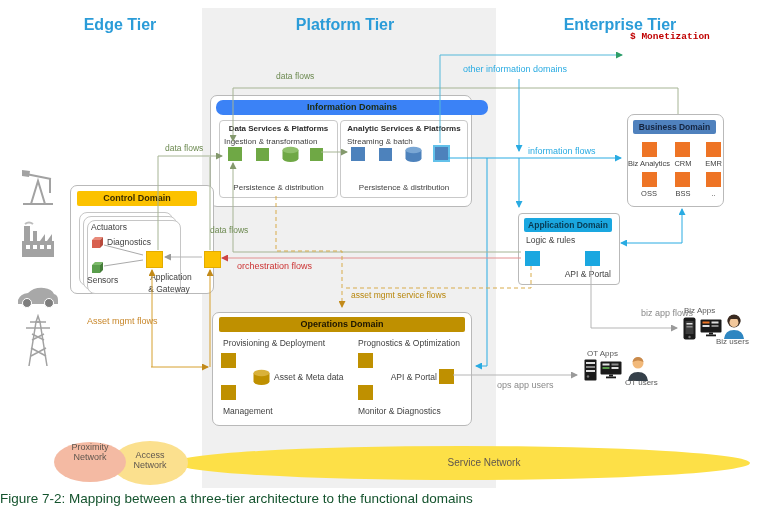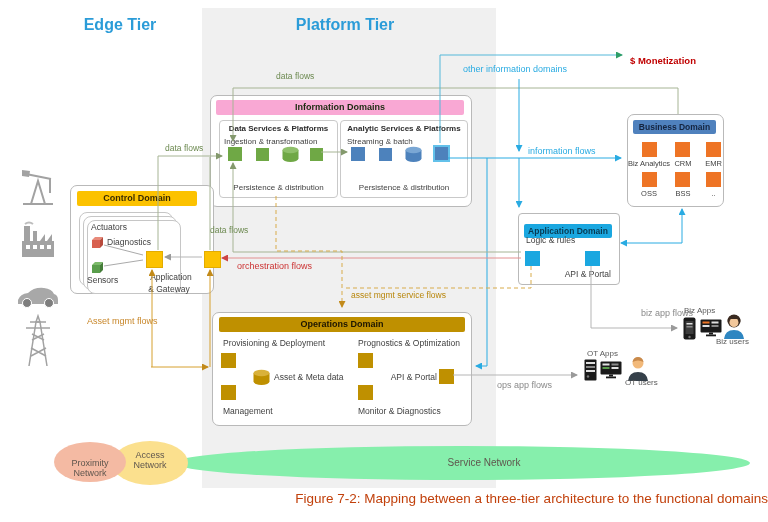--- a/index.html
+++ b/index.html
@@ -23,48 +23,49 @@
   .flowlbl{position:absolute;font-size:9px;white-space:nowrap;line-height:10px;z-index:40;}
   .f-green{color:#6d8a51;font-size:8.5px;}
   .f-cyan{color:#29abe2;}
   .f-red{color:#cc3333;}
   .f-orange{color:#c8872a;}
   .f-orange2{color:#b8860b;font-size:8.5px;}
   .f-gray{color:#8a8a8a;}
   .f-monet{color:#c00000;font-weight:bold;}
   .ellipse{position:absolute;border-radius:50%;text-align:center;font-size:9px;color:#5f564e;z-index:1;}
   .overlay{position:absolute;left:0;top:0;z-index:30;pointer-events:none;}
-  .caption{position:absolute;left:0;top:491px;width:768px;text-align:right;font-size:13.5px;color:#c2410c;}
+  .caption{position:absolute;left:0;top:491px;width:768px;text-align:left;font-size:13.5px;color:#14532d;}
   .graycol{position:absolute;left:202px;top:8px;width:294px;height:480px;background:#f0f0f0;}
   .actor-lbl{position:absolute;font-size:8px;color:#5a5a5a;white-space:nowrap;}
 </style>
 </head>
 <body>
 
 <div class="canvas">
 
   <div class="graycol"></div>
 
-  <div class="ellipse" style="left:174px;top:446px;width:576px;height:34px;background:#86efac;line-height:34px;font-size:10px;padding-left:44px;width:532px;text-align:center;">
+  <div class="ellipse" style="left:174px;top:446px;width:576px;height:34px;background:#fde047;line-height:34px;font-size:10px;padding-left:44px;width:532px;text-align:center;">
     <span>Service Network</span>
   </div>
   <div class="ellipse" style="left:112px;top:441px;width:76px;height:44px;background:#fbe08e;padding-top:0;">
     <div style="margin-top:9px;">Access</div>
     <div>Network</div>
   </div>
   <div class="ellipse" style="left:54px;top:442px;width:72px;height:40px;background:#f4baa3;">
-    <div style="margin-top:16px;text-align:center;">Proximity</div>
+    <div style="margin-top:0;text-align:center;">Proximity</div>
     <div>Network</div>
   </div>
 
   <div class="tier" style="left:260px;top:16px;">Platform Tier</div>
   <div class="tier" style="left:35px;top:16px;">Edge Tier</div>
+  <div class="tier" style="left:535px;top:16px;">Enterprise Tier</div>
 
   <div class="box" style="left:210px;top:95px;width:260px;height:110px;">
-    <div class="hdr" style="left:5px;top:4px;width:248px;background:#f9a8d4;color:#1c2b10;">Information Domains</div>
+    <div class="hdr" style="left:5px;top:4px;width:272px;background:#3b82f6;color:#1c2b10;border-radius:7px;">Information Domains</div>
     <div class="subbox" style="left:8px;top:24px;width:117px;height:76px;">
       <div class="ttl" style="left:0;top:3px;width:117px;">Data Services &amp; Platforms</div>
       <div class="lbl" style="left:4px;top:16px;font-size:8px;">Ingestion &amp; transformation</div>
       <div class="sq green" style="left:8px;top:26px;width:14px;height:14px;"></div>
       <div class="sq green s13" style="left:36px;top:27px;"></div>
       <svg class="abs" style="left:62px;top:25px;" width="17" height="16">
         <path d="M0.5 4 v8.5 a8 3.5 0 0 0 16 0 V4" fill="#6fa845"></path>
         <ellipse cx="8.5" cy="4" rx="8" ry="3.3" fill="#8fc06a"></ellipse>
       </svg>
       <div class="sq green s13" style="left:90px;top:27px;"></div>
@@ -102,21 +103,21 @@
         <path d="M9 5 l3 -3 v8 l-3 3 z" fill="#447d38"></path>
     </svg>
     <div class="lbl" style="left:16px;top:89px;">Sensors</div>
     <div class="sq yellow" style="left:75px;top:65px;"></div>
     <div class="sq yellow" style="left:133px;top:65px;"></div>
     <div class="lbl" style="left:70px;top:86px;width:60px;text-align:center;">Application</div>
     <div class="lbl" style="left:68px;top:98px;width:60px;text-align:center;">&amp; Gateway</div>
   </div>
 
   <div class="box" style="left:518px;top:213px;width:100px;height:70px;border-radius:4px;">
-    <div class="hdr" style="left:5px;top:10px;width:88px;height:14px;line-height:14px;background:#1aa7e0;color:#073a52;font-size:8.5px;">Application Domain</div>
+    <div class="hdr" style="left:5px;top:4px;width:88px;height:14px;line-height:14px;background:#1aa7e0;color:#073a52;font-size:8.5px;">Application Domain</div>
     <div class="lbl" style="left:7px;top:21px;">Logic &amp; rules</div>
     <div class="sq cyan" style="left:6px;top:37px;"></div>
     <div class="sq cyan" style="left:66px;top:37px;"></div>
     <div class="lbl" style="left:28px;top:55px;width:64px;text-align:right;">API &amp; Portal</div>
   </div>
 
   <div class="box" style="left:627px;top:114px;width:95px;height:91px;">
     <div class="hdr" style="left:5px;top:5px;width:83px;height:14px;line-height:14px;background:#4f81bd;color:#14243f;font-size:8.5px;">Business Domain</div>
     <div class="sq orange" style="left:14px;top:27px;"></div>
     <div class="sq orange" style="left:47px;top:27px;"></div>
@@ -293,26 +294,26 @@
 
     <path d="M591 266 L591 328 L677 328" fill="none" stroke="#b5b5b5" stroke-width="1" marker-end="url(#aGr)"></path>
 
     <path d="M453 375 L577 375" fill="none" stroke="#b5b5b5" stroke-width="1" marker-end="url(#aGr)"></path>
 
     <path d="M104 245 L143 255" fill="none" stroke="#aaaaaa" stroke-width="1"></path>
     <path d="M104 266 L143 260" fill="none" stroke="#aaaaaa" stroke-width="1"></path>
   </svg>
 
   <div class="flowlbl f-green" style="left:276px;top:71px;">data flows</div>
-  <div class="flowlbl f-monet" style="left:630px;top:56px;font-size:9.5px;">$ Monetization</div>
+  <div class="flowlbl f-monet" style="left:630px;top:32px;font-size:9.5px;font-family:Liberation Mono, monospace;">$ Monetization</div>
   <div class="flowlbl f-cyan" style="left:463px;top:64px;">other information domains</div>
   <div class="flowlbl f-cyan" style="left:528px;top:146px;">information flows</div>
   <div class="flowlbl f-green" style="left:165px;top:143px;">data flows</div>
   <div class="flowlbl f-green" style="left:210px;top:225px;">data flows</div>
   <div class="flowlbl f-red" style="left:237px;top:261px;">orchestration flows</div>
   <div class="flowlbl f-orange2" style="left:351px;top:290px;">asset mgmt service flows</div>
   <div class="flowlbl f-orange" style="left:87px;top:316px;">Asset mgmt flows</div>
   <div class="flowlbl f-gray" style="left:607px;top:308px;margin-left:34px;">biz app flows</div>
-  <div class="flowlbl f-gray" style="left:497px;top:380px;">ops app flows</div>
+  <div class="flowlbl f-gray" style="left:497px;top:380px;">ops app users</div>
 
   <div class="caption">Figure 7-2: Mapping between a three-tier architecture to the functional domains</div>
 
 </div>
 
 </body></html>

